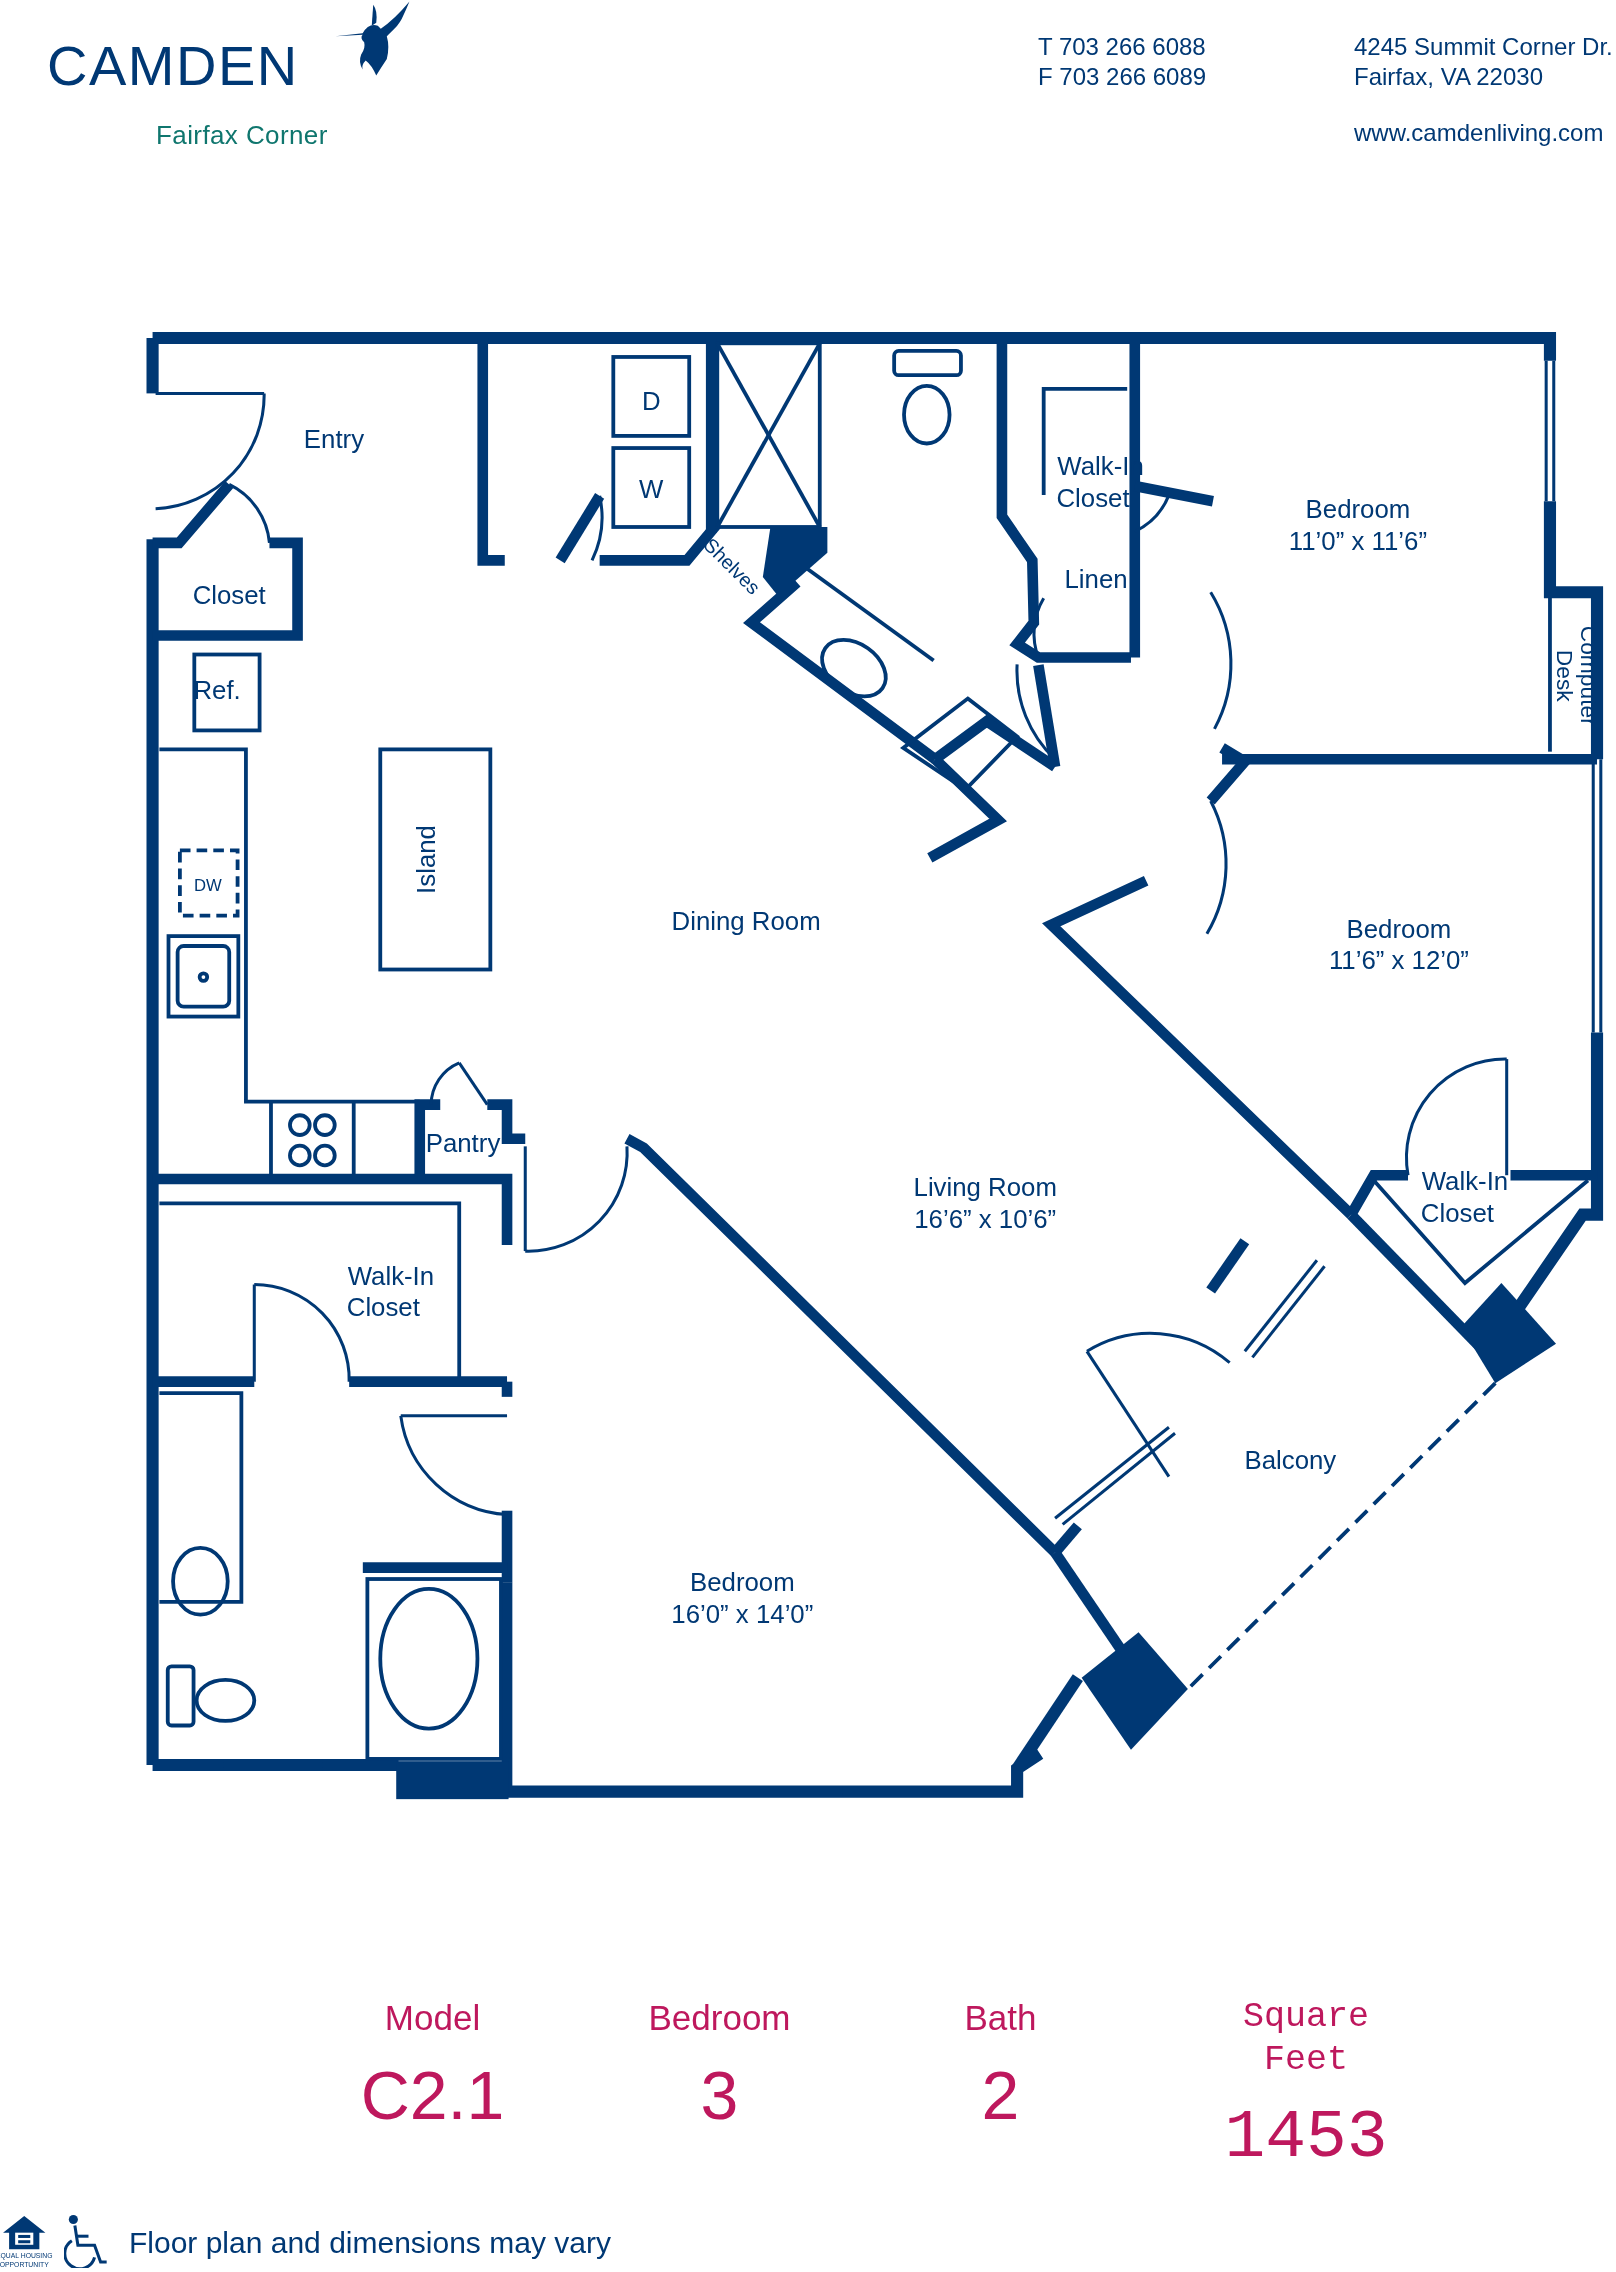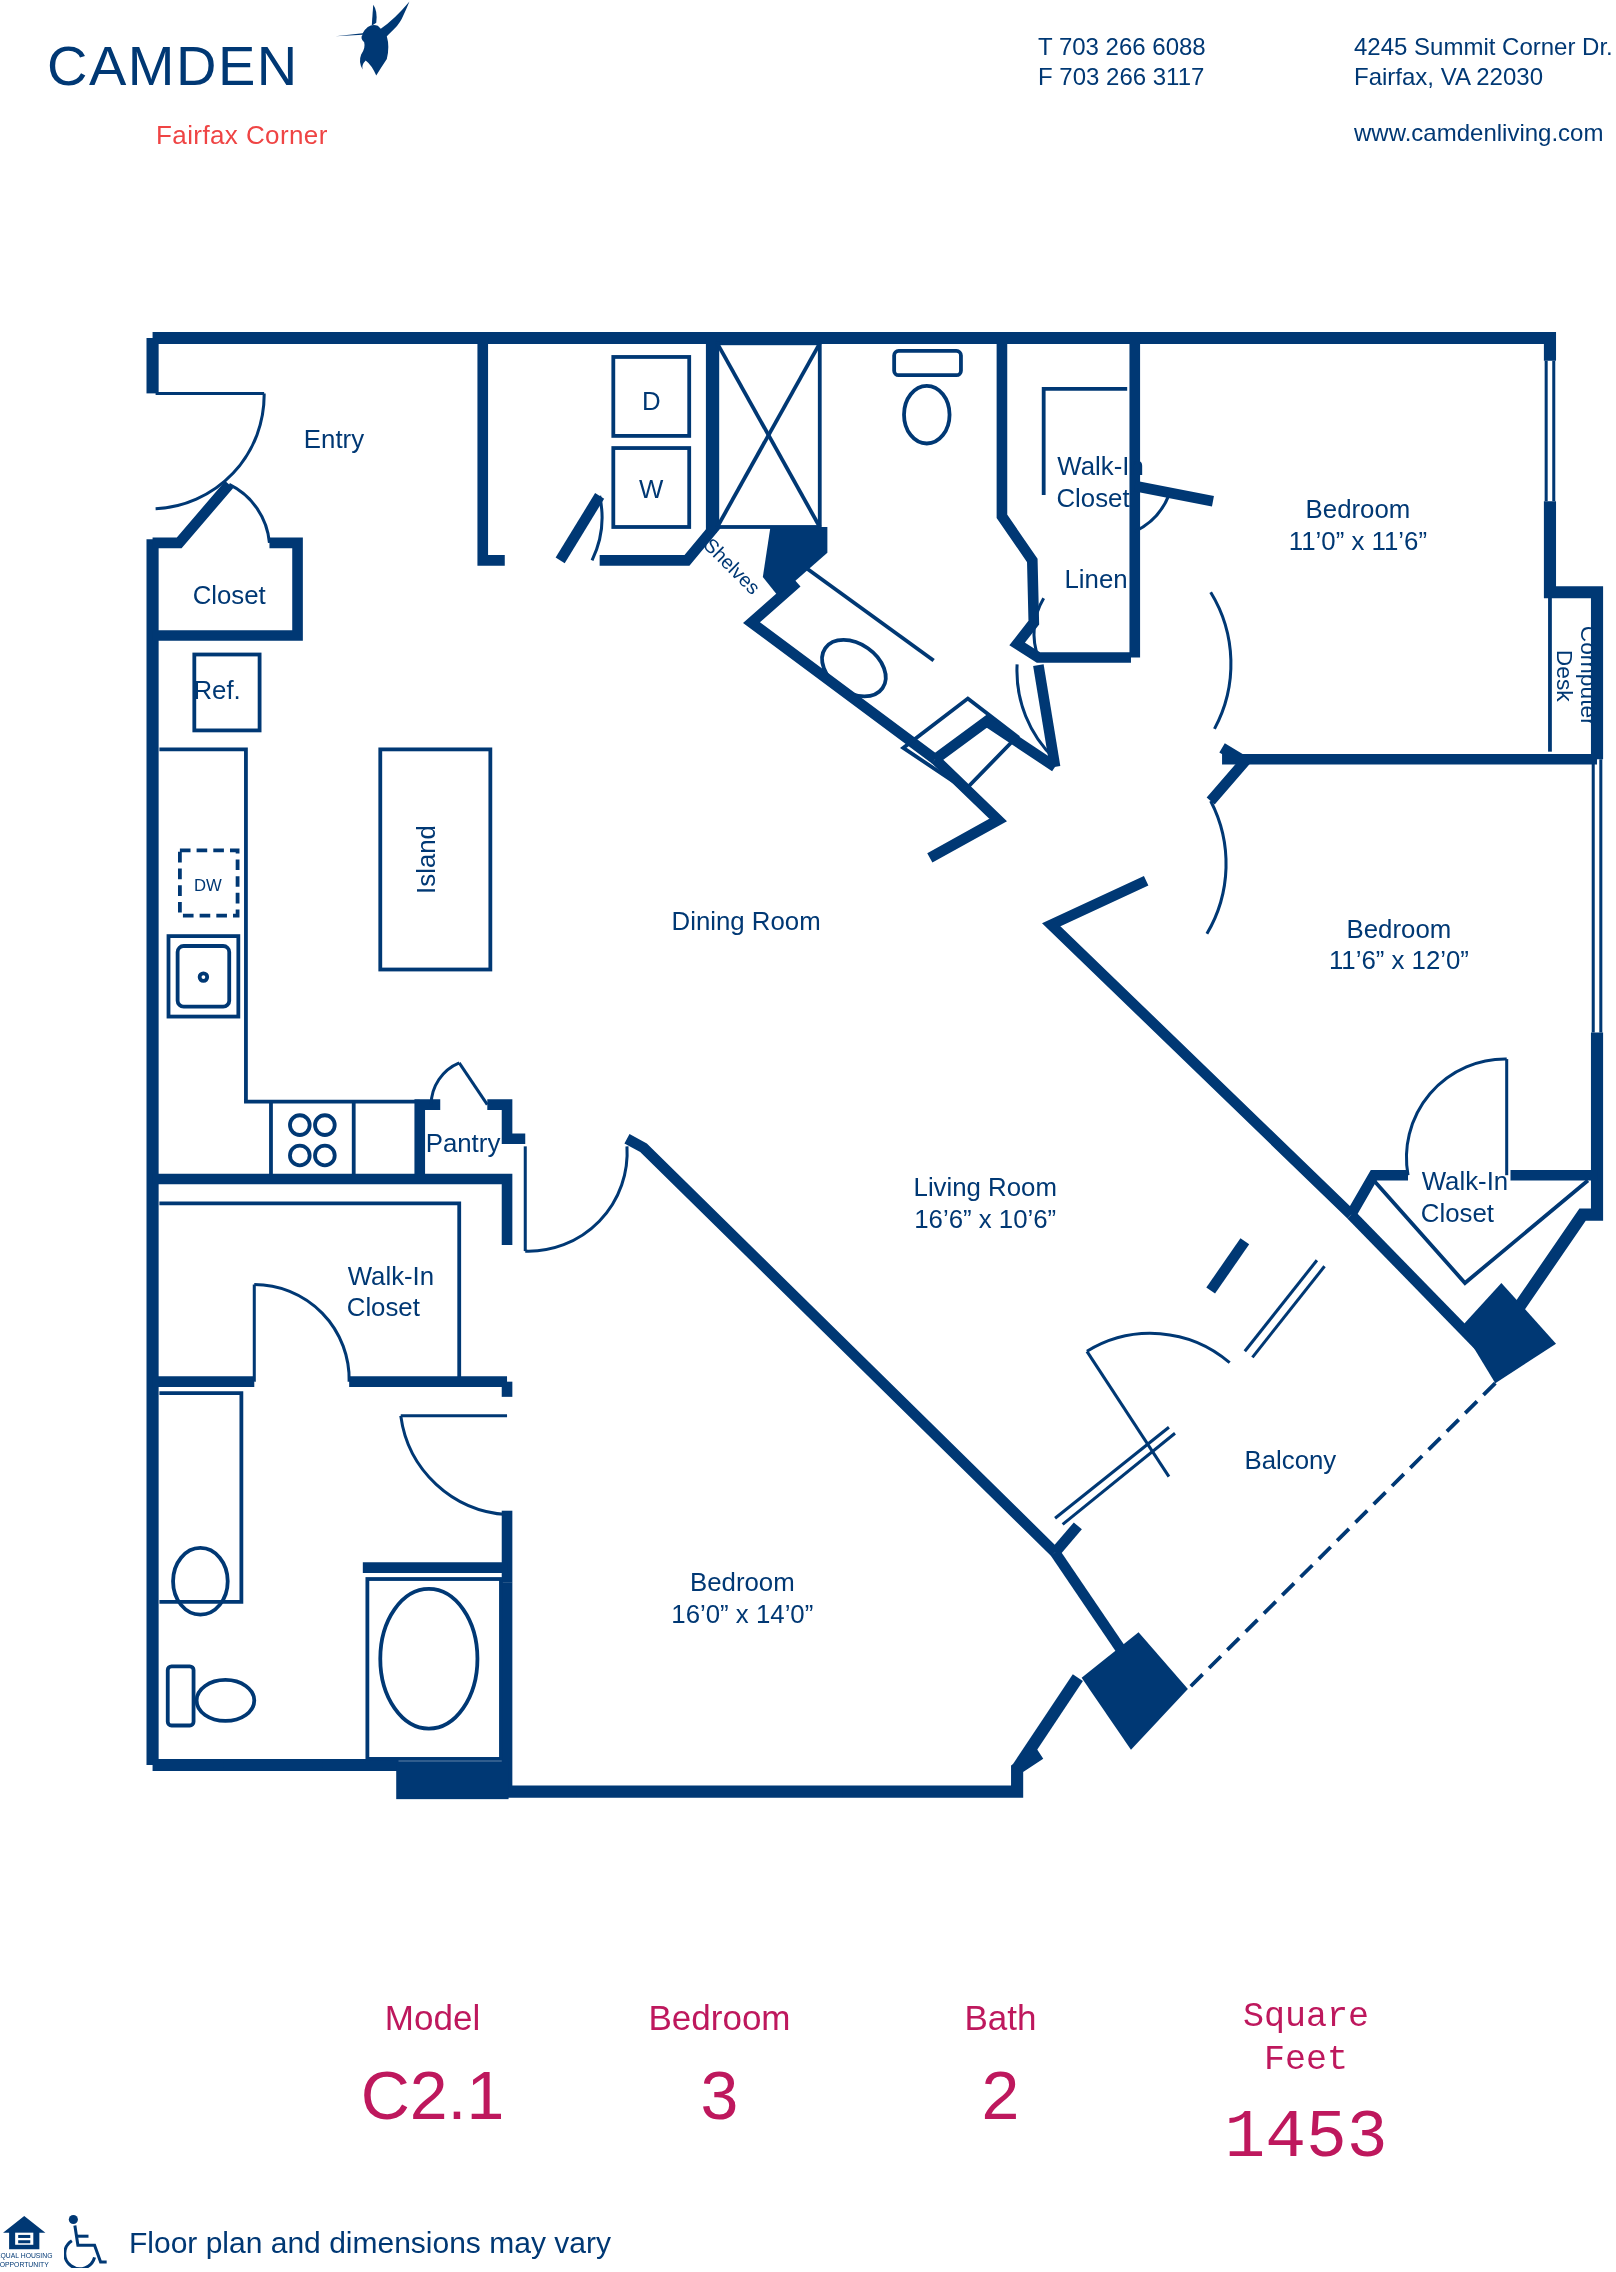--- a/index.html
+++ b/index.html
@@ -1,19 +1,19 @@
 <!DOCTYPE html>
 <html style="font-size:12px"><head>
 <meta charset="utf-8">
 <style>
   html, body { margin: 0; padding: 0; background: #ffffff; }
   body { width: 1616px; height: 2273px; position: relative; overflow: hidden; font-family: "Liberation Sans", sans-serif; color: #003874; }
   .abs { position: absolute; }
   .logo-word { left: 47px; top: 38px; font-size: 56px; letter-spacing: 1.5px; font-family: "Liberation Sans", sans-serif; color: #003874; line-height: 1; }
-  .logo-sub { left: 156px; top: 120px; font-size: 26px; color: #ef4444; letter-spacing: 0.4px; }
+  .logo-sub { left: 156px; top: 120px; font-size: 26px; color: #0f766e; letter-spacing: 0.4px; }
   .contact { font-size: 24px; line-height: 30px; color: #003874; }
   .plan { left: 0; top: 0; width: 1616px; height: 2273px; }
   .stat { text-align: center; color: #be185d; }
   .stat .lbl { font-size: 35px; line-height: 43px; }
   .stat .val { font-size: 68px; line-height: 76px; margin-top: 18px; }
   .footer-text { left: 129px; top: 2226px; font-size: 30px; color: #003874; }
   svg text { font-family: "Liberation Sans", sans-serif; fill: #003874; }
 </style>
 </head>
 <body>
@@ -22,21 +22,21 @@
   <span style="text-transform:uppercase;">Camden</span>
 </div>
 <svg class="abs" style="left:334px; top:0px;" width="83" height="87" viewBox="0 0 110 115">
   <path d="M2,48 L38,44 Q46,30 58,34 L62,38 Q80,26 100,2 Q96,12 92,20 Q88,30 80,38 L70,48 Q74,62 70,78 Q62,90 56,100 Q50,86 42,80 Q36,86 38,92 Q32,82 36,72 Q42,64 40,56 Q34,50 38,46 Z" fill="#003874"></path>
   <path d="M50,34 L52,6 Q58,14 56,30 Z" fill="#003874"></path>
 </svg>
 <div class="abs logo-sub">Fairfax Corner</div>
 
 <div class="abs contact" style="left:1038px; top:32px;">
   <div>T 703 266 6088</div>
-  <div>F 703 266 3117</div>
+  <div>F 703 266 6089</div>
 </div>
 <div class="abs contact" style="left:1354px; top:32px;">
   <div>4245 Summit Corner Dr.</div>
   <div>Fairfax, VA 22030</div>
   <div style="height:26px;"></div>
   <div>www.camdenliving.com</div>
 </div>
 
 <svg class="abs plan" viewBox="0 0 2129 2994">
   <g stroke="#003874" fill="none" stroke-linejoin="miter">

